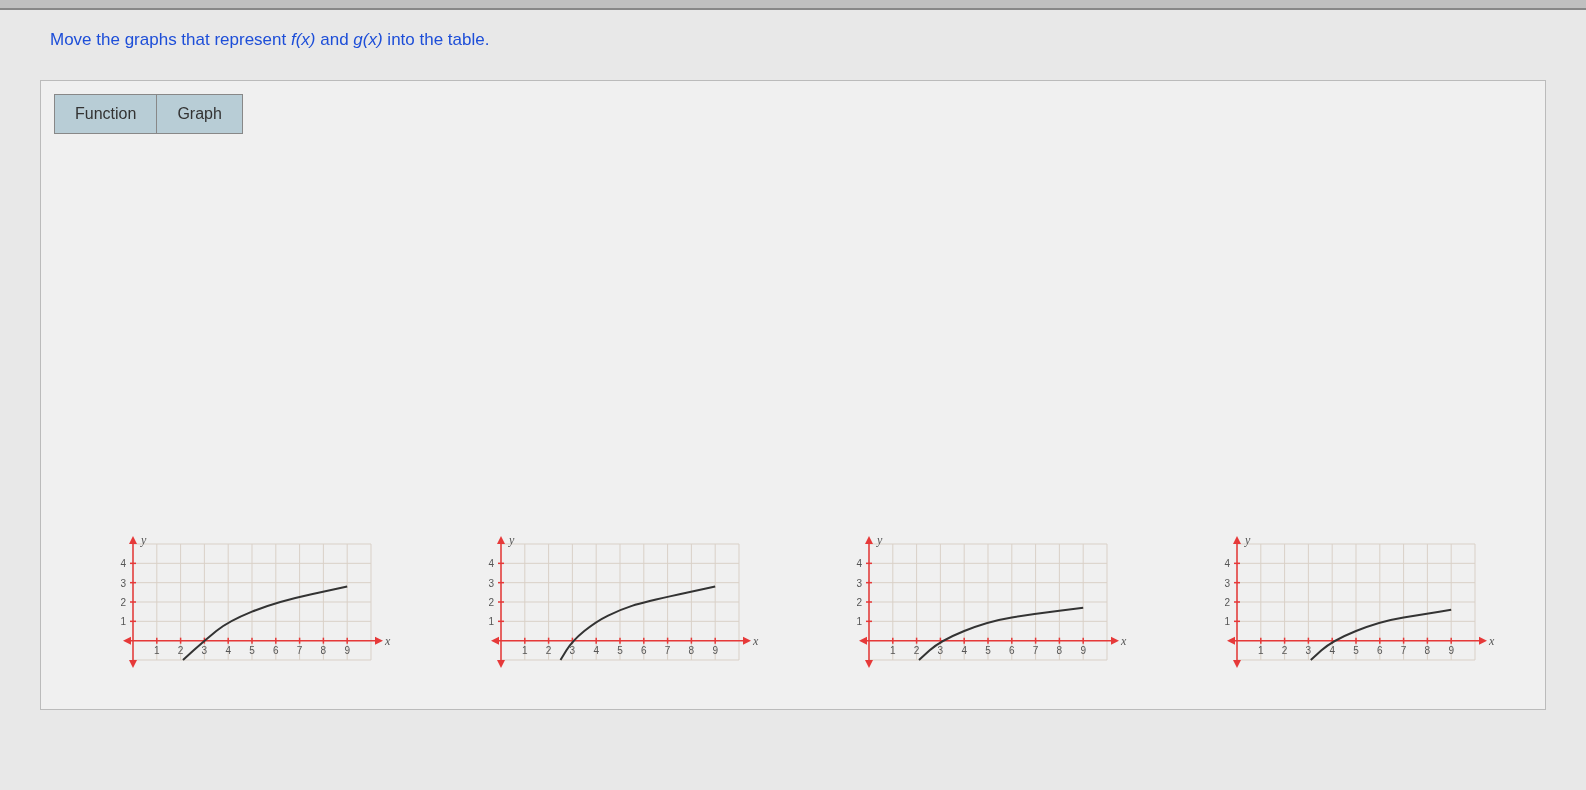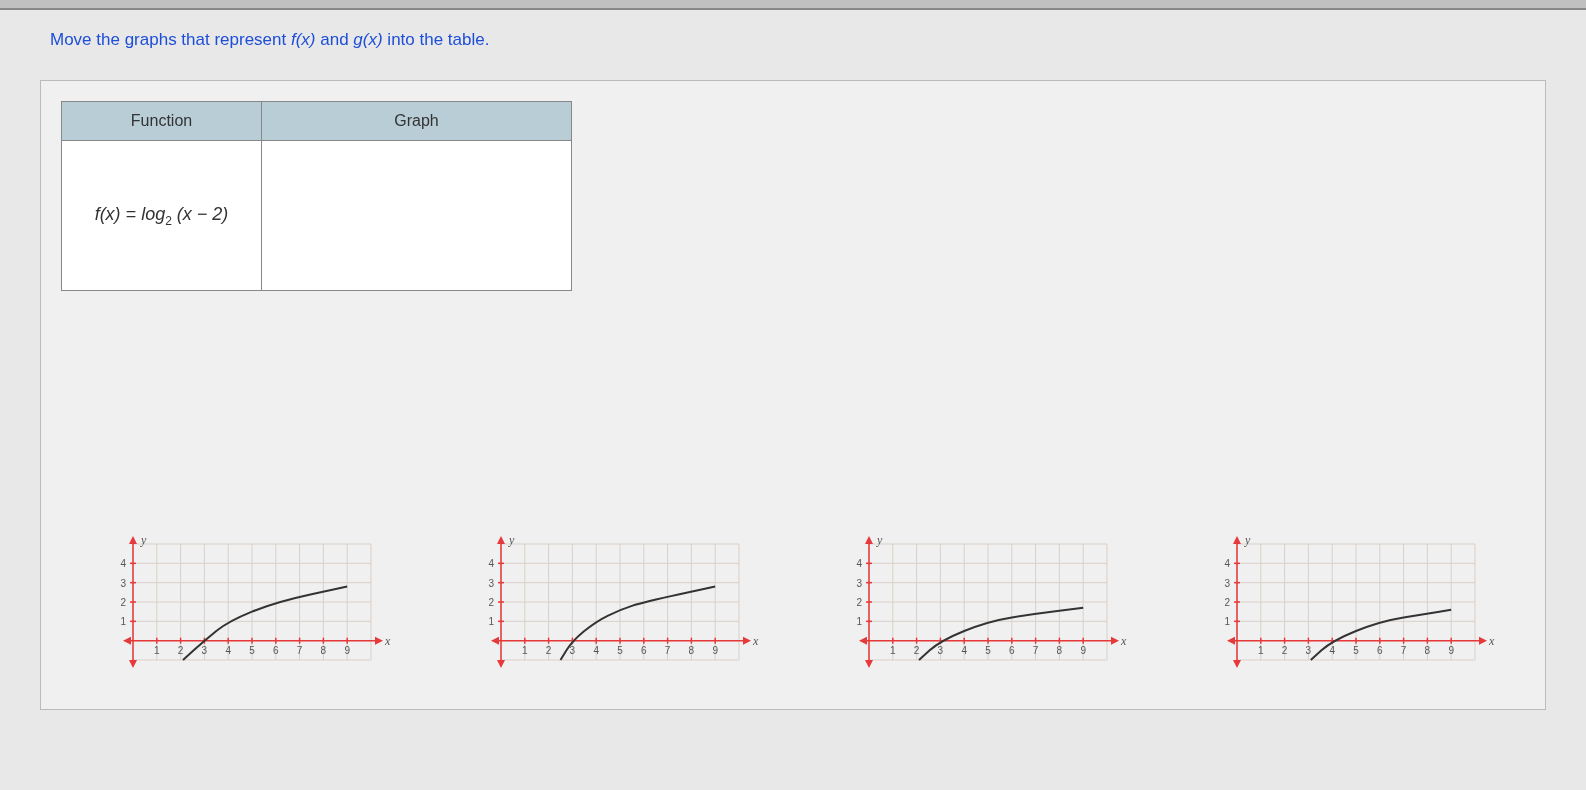--- a/index.html
+++ b/index.html
@@ -24,21 +24,21 @@
     .instruction {
       color: #1d4ed8;
       font-size: 17px;
       margin-bottom: 30px;
       margin-left: 10px;
     }
     .instruction .fn { font-style: italic; }
     .main-panel {
       background: #f0f0f0;
       border: 1px solid #bbb;
-      padding: 20px;
+      padding: 13px;
       height: 630px;
       position: relative;
     }
     .func-table {
       border-collapse: collapse;
       background: #fff;
     }
     .func-table th {
       background: #b8cdd6;
       border: 1px solid #888;
@@ -91,26 +91,20 @@
     <span>Move the graphs that represent </span><span class="fn">f(x)</span><span> and </span><span class="fn">g(x)</span><span> into the table.</span>
   </p>
 
   <div class="main-panel">
 
     <table class="func-table">
       <tbody>
           <tr>
         <th>Function</th>
         <th>Graph</th>
-      </tr>
-      <tr>
-        <td class="fn-col">
-              <div class="fn-cell">f(x) = log<sub>2</sub> (x − 2)</div>
-            </td>
-        <td class="gr-col"></td>
       </tr>
     </tbody>
       </table>
 
     <div class="graph-row">
       <div class="graph-item">
           <svg width="300" height="150" viewBox="0 0 300 150">
             <line x1="42" x2="42" y1="10" y2="126" class="grid"></line>
             <line x1="65.8" x2="65.8" y1="10" y2="126" class="grid"></line>
             <line x1="89.6" x2="89.6" y1="10" y2="126" class="grid"></line>

